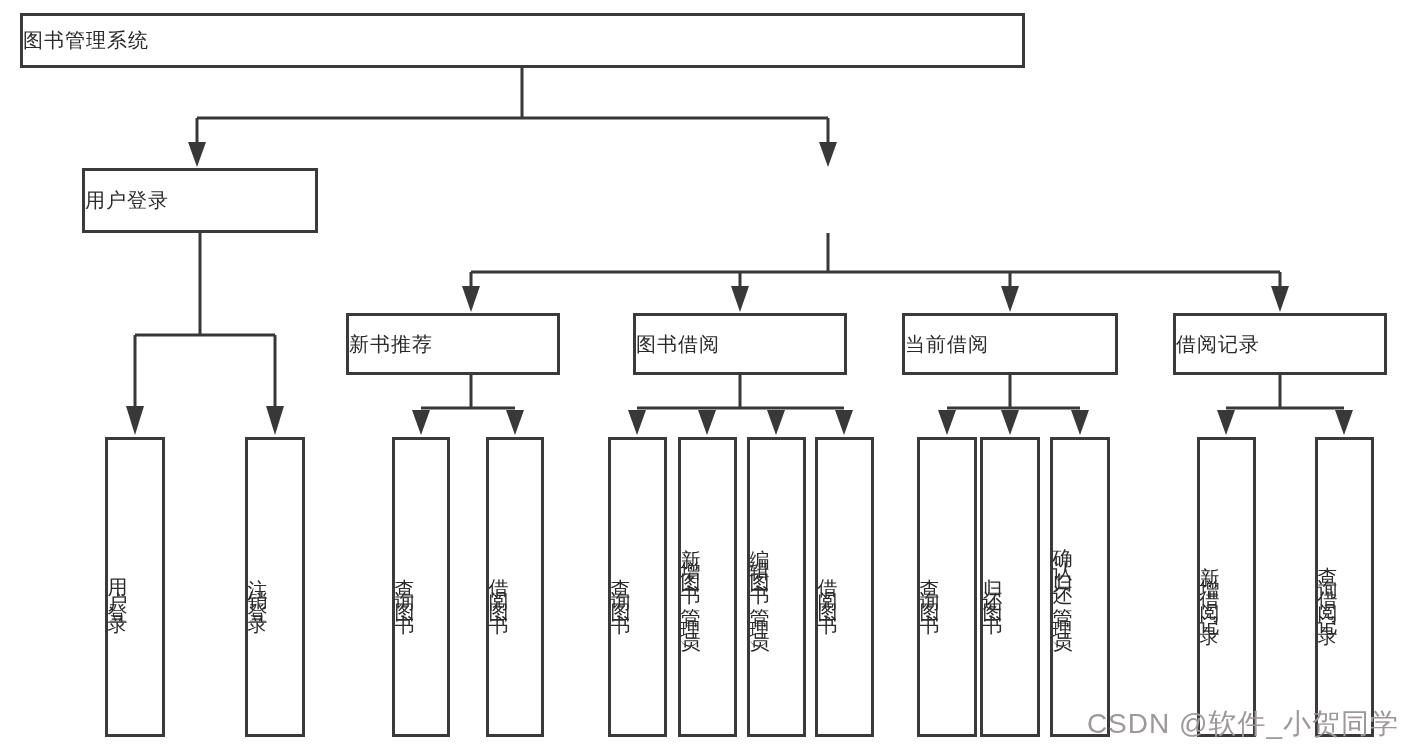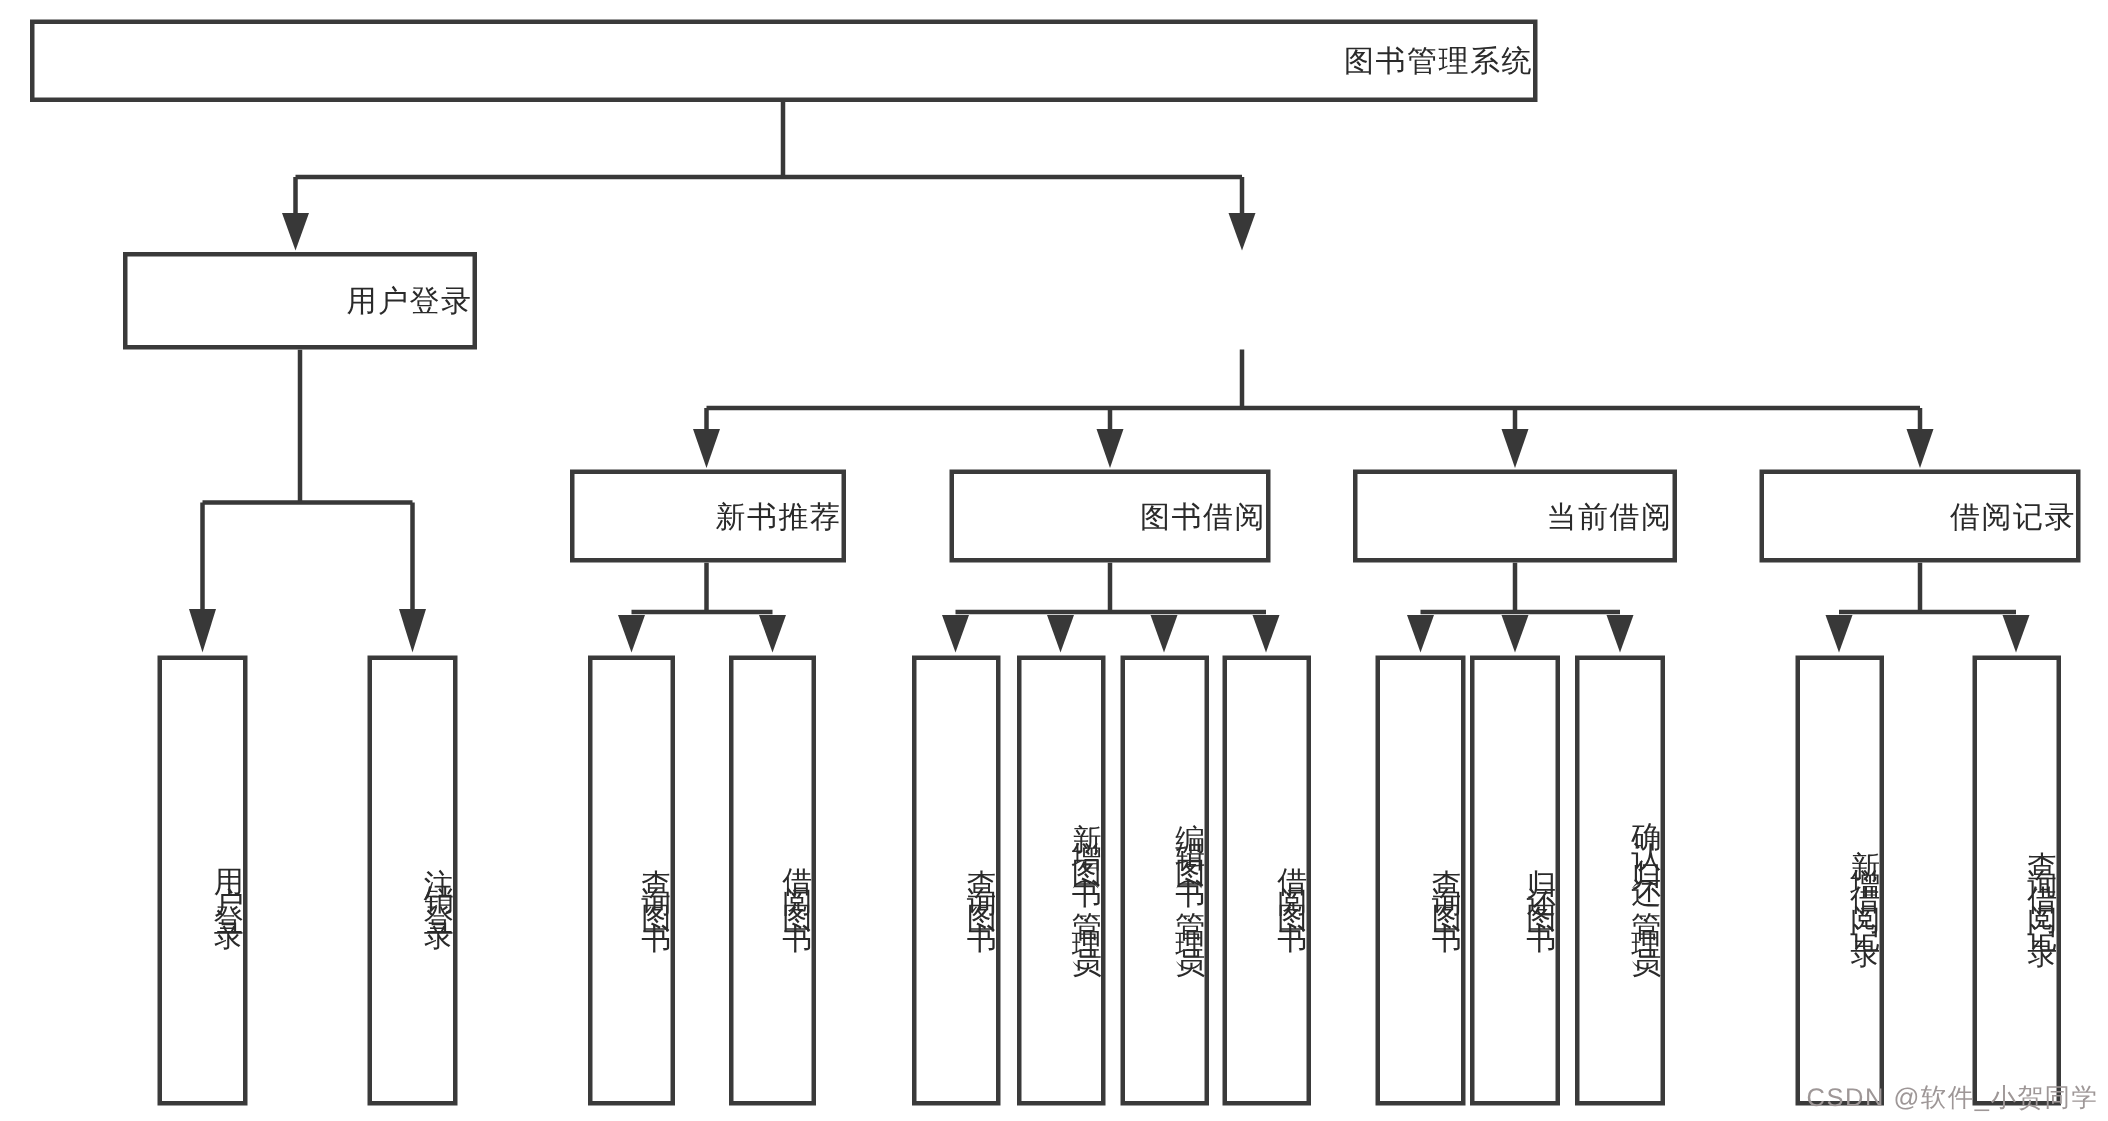--- a/index.html
+++ b/index.html
@@ -9,39 +9,39 @@
     background:#ffffff;
     font-family:"Liberation Sans","DejaVu Sans",sans-serif;
     overflow:hidden;
   }
   svg.wires{position:absolute;left:0;top:0;width:1405px;height:747px;}
   .node{
     position:absolute;
     box-sizing:border-box;
     background:#ffffff;
     border:3px solid #3a3a3a;
-    display:flex;align-items:center;justify-content:flex-end;
+    display:flex;align-items:center;justify-content:flex-start;
     color:#2a2a2a;
   }
   .hlabel{
     font-size:20px;
     letter-spacing:1px;
     white-space:nowrap;
   }
   .vlabel{
     writing-mode:vertical-rl;
     text-orientation:mixed;
     font-size:20px;
     letter-spacing:12px;
     line-height:1;
   }
   .watermark{
     position:absolute;
     right:6px;bottom:4px;
-    font-size:17px;
+    font-size:28px;
     color:#9e9797;
     letter-spacing:1px;
     white-space:nowrap;
   }
 </style>
 </head>
 <body>
 
 <div class="stage">
 
@@ -79,21 +79,21 @@
   </svg>
 
   <div class="node" style="left:20px;top:13px;width:1005px;height:55px">
     <span class="hlabel">图书管理系统</span>
   </div>
 
   <div class="node" style="left:82px;top:168px;width:236px;height:65px">
     <span class="hlabel">用户登录</span>
   </div>
 
-  <div class="node" style="left:380px;top:313px;width:184px;height:62px">
+  <div class="node" style="left:346px;top:313px;width:214px;height:62px">
     <span class="hlabel">新书推荐</span>
   </div>
   <div class="node" style="left:902px;top:313px;width:216px;height:62px">
     <span class="hlabel">当前借阅</span>
   </div>
   <div class="node" style="left:633px;top:313px;width:214px;height:62px">
     <span class="hlabel">图书借阅</span>
   </div>
   <div class="node" style="left:1173px;top:313px;width:214px;height:62px">
     <span class="hlabel">借阅记录</span>

